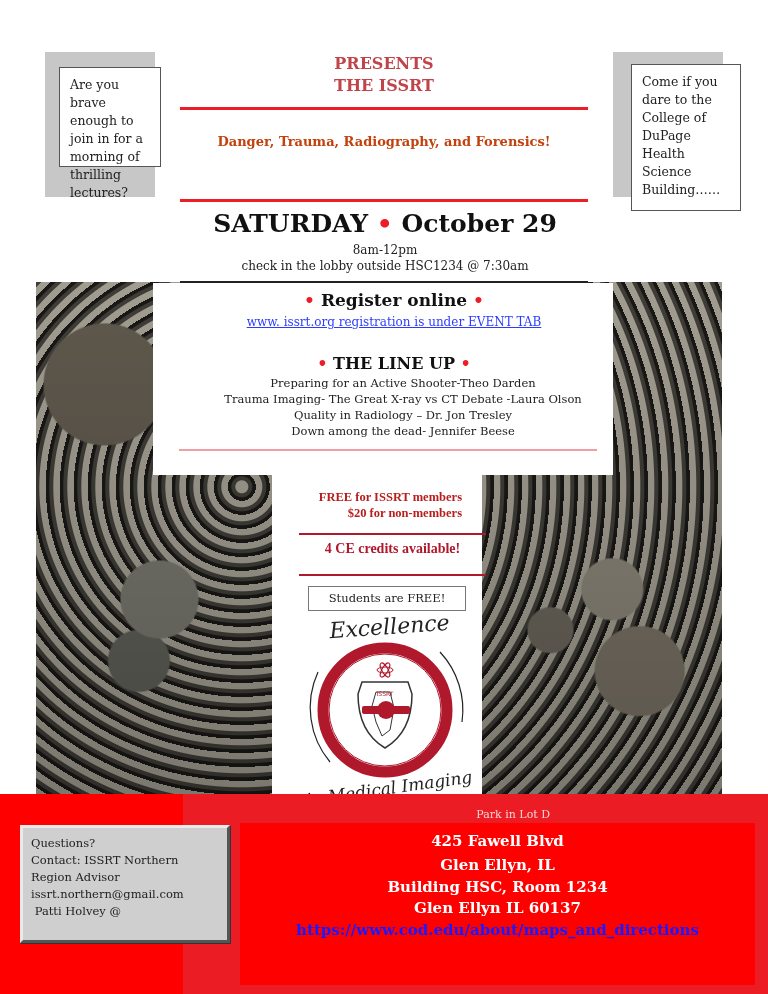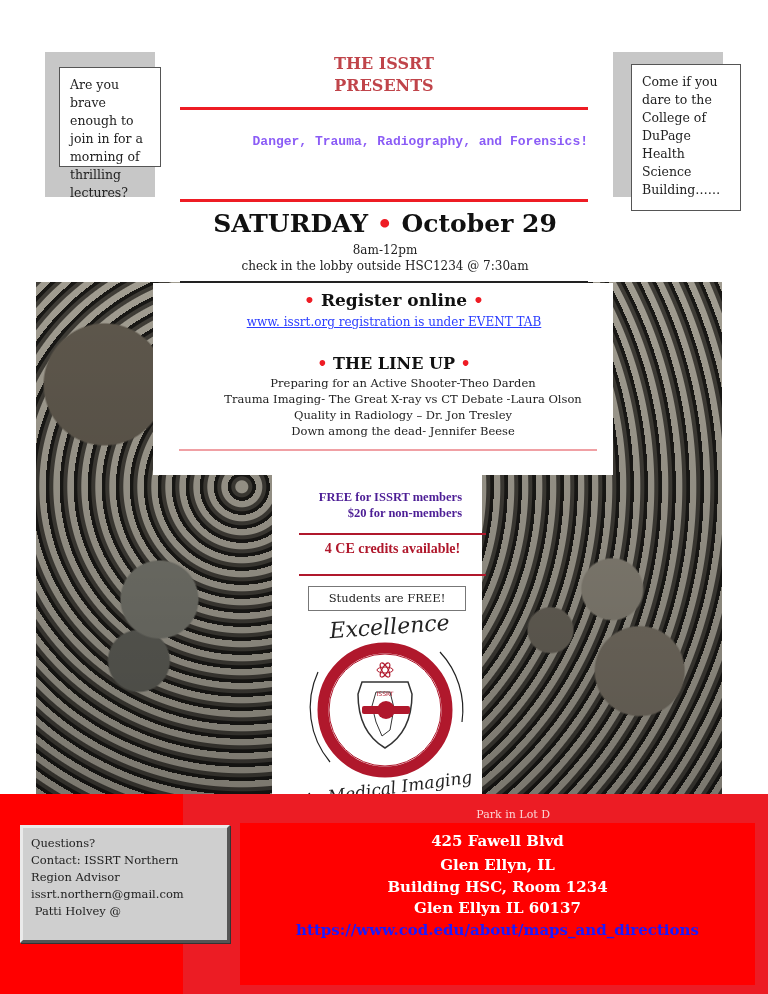--- a/index.html
+++ b/index.html
@@ -9,22 +9,22 @@
   
   .note-shadow { position: absolute; background: #c7c7c7; }
   .note { position: absolute; background: #fff; border: 1px solid #555; padding: 8px 6px 8px 10px;
           font-family: "DejaVu Serif", serif; font-size: 12.5px; line-height: 18px; color: #222; }
   .note span { display: block; white-space: nowrap; }
 
   
   .presents { position: absolute; left: 180px; top: 53px; width: 408px; text-align: center;
               font-family: "DejaVu Serif", serif; font-weight: bold; font-size: 16px; line-height: 22px; color: #c0444a; }
   .red-rule { position: absolute; height: 3px; background: #ee1c24; }
-  .tagline { position: absolute; left: 180px; top: 134px; width: 408px; text-align: right;
-             font-weight: bold; font-size: 13px; color: #8b5cf6; white-space: nowrap; font-family: Liberation Mono, monospace; }
+  .tagline { position: absolute; left: 180px; top: 134px; width: 408px; text-align: center;
+             font-weight: bold; font-size: 13px; color: #c2410c; white-space: nowrap; }
 
   
   .photo { position: absolute; left: 36px; top: 282px; width: 686px; height: 512px; overflow: hidden;
            background:
              radial-gradient(circle at 18% 62%, #8a8a80 0 38px, transparent 40px),
              radial-gradient(circle at 15% 74%, #6f6f67 0 30px, transparent 32px),
              radial-gradient(circle at 84% 60%, #a09a8c 0 30px, transparent 32px),
              radial-gradient(circle at 88% 76%, #8c8476 0 44px, transparent 46px),
              radial-gradient(circle at 75% 68%, #7c766a 0 22px, transparent 24px),
              radial-gradient(circle at 10% 20%, #6f675a 0 60px, transparent 62px),
@@ -45,21 +45,21 @@
   .info-panel { position: absolute; left: 153px; top: 283px; width: 460px; height: 192px; background: #fff; text-align: center; padding-left: 22px; }
   .reg-title { margin-top: 6px; font-weight: bold; font-size: 17px; line-height: 22px; color: #111; }
   .reg-link { display: inline-block; font-size: 12px; line-height: 18px; color: #2a3dff; text-decoration: underline; white-space: nowrap; }
   .lineup-title { margin-top: 22px; font-weight: bold; font-size: 16px; line-height: 22px; color: #111; }
   .lineup-item { font-size: 11.5px; line-height: 16px; color: #222; white-space: nowrap; margin-left: 18px; }
   .pink-rule { position: absolute; left: 26px; bottom: 24px; width: 418px; height: 2px; background: #f0a0a4; }
 
   
   .price-col { position: absolute; left: 272px; top: 475px; width: 210px; height: 325px; background: #fff; }
   .price-text { position: absolute; right: 20px; top: 14px; text-align: right; font-family: "Liberation Serif", serif;
-                font-weight: bold; font-size: 12.5px; line-height: 16px; color: #4c1d95; white-space: nowrap; }
+                font-weight: bold; font-size: 12.5px; line-height: 16px; color: #b91c1c; white-space: nowrap; }
   .price-rule { position: absolute; left: 27px; width: 187px; height: 2px; background: #b0182c; }
   .ce-text { position: absolute; left: 27px; top: 541px; width: 187px; text-align: center; font-family: "Liberation Serif", serif;
              font-weight: bold; font-size: 14px; color: #b0182c; white-space: nowrap; }
   .students-box { position: absolute; left: 308px; top: 586px; width: 158px; height: 25px; border: 1px solid #777; background: #fff;
                   text-align: center; font-size: 11.5px; line-height: 23px; color: #222; }
 
   
   .logo { position: absolute; left: 290px; top: 612px; width: 190px; height: 190px; }
 
   
@@ -96,22 +96,22 @@
   <span>Come if you</span>
   <span>dare to the</span>
   <span>College of</span>
   <span>DuPage</span>
   <span>Health</span>
   <span>Science</span>
   <span>Building……</span>
 </div>
 
 <div class="presents">
+  <div>PRESENTS</div>
   <div>THE ISSRT</div>
-  <div>PRESENTS</div>
 </div>
 <div class="red-rule" style="left:180px;top:107px;width:408px;"></div>
 <div class="tagline">Danger, Trauma, Radiography, and Forensics!</div>
 <div class="red-rule" style="left:180px;top:199px;width:408px;"></div>
 
 <div class="photo"></div>
 
 <div class="date-block">
   <div class="date-line">
     <span>SATURDAY</span>

